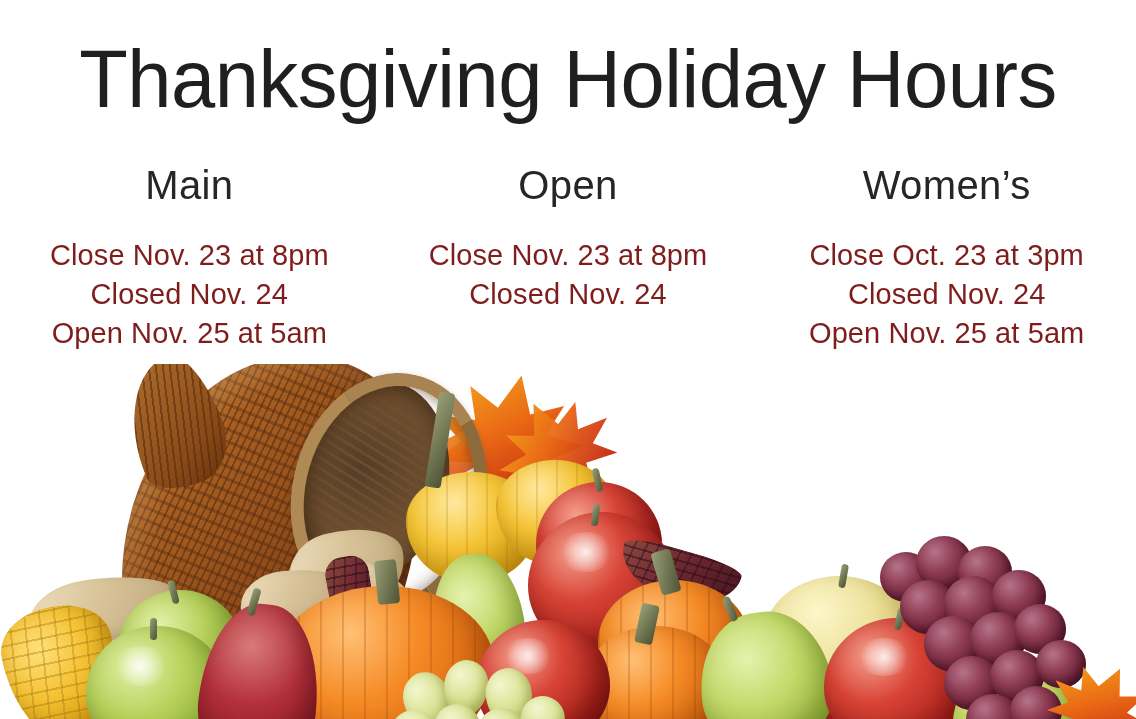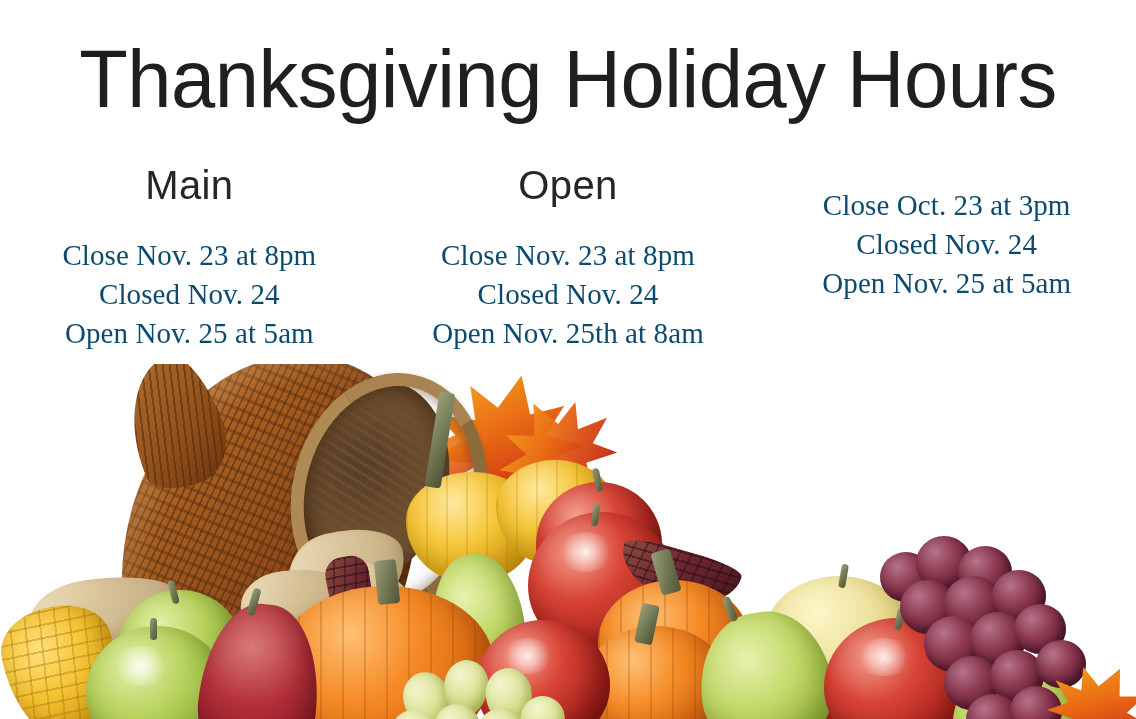--- a/index.html
+++ b/index.html
@@ -60,25 +60,25 @@
     color: #262626;
     letter-spacing: 0.4px;
     white-space: nowrap;
   }
   .hours-list {
     margin: 26px 0 0 0;
     padding: 0;
     list-style: none;
   }
   .hours-line {
-    font-family: Liberation Serif, serif;
+    font-family: Liberation Sans, sans-serif;
     font-size: 29px;
     line-height: 39px;
     font-weight: 400;
-    color: #0c4a6e;
+    color: #7f1d1d;
     letter-spacing: 0.1px;
     white-space: nowrap;
   }
 
   
   .photo {
     position: absolute;
     left: 0;
     top: 340px;
     width: 1136px;
@@ -267,25 +267,25 @@
         <li class="hours-line">Closed Nov. 24</li>
         <li class="hours-line">Open Nov. 25 at 5am</li>
       </ul>
     </div>
 
     <div class="location-column">
       <div class="column-heading">Open</div>
       <ul class="hours-list">
         <li class="hours-line">Close Nov. 23 at 8pm</li>
         <li class="hours-line">Closed Nov. 24</li>
-        <li class="hours-line">Open Nov. 25th at 8am</li>
       </ul>
     </div>
 
     <div class="location-column">
+      <div class="column-heading">Women’s</div>
       <ul class="hours-list">
         <li class="hours-line">Close Oct. 23 at 3pm</li>
         <li class="hours-line">Closed Nov. 24</li>
         <li class="hours-line">Open Nov. 25 at 5am</li>
       </ul>
     </div>
 
   </div>
 
   <div class="photo">

